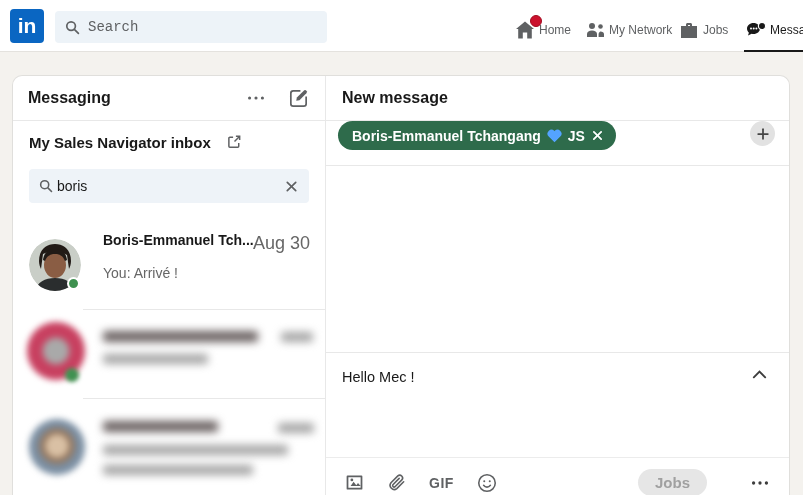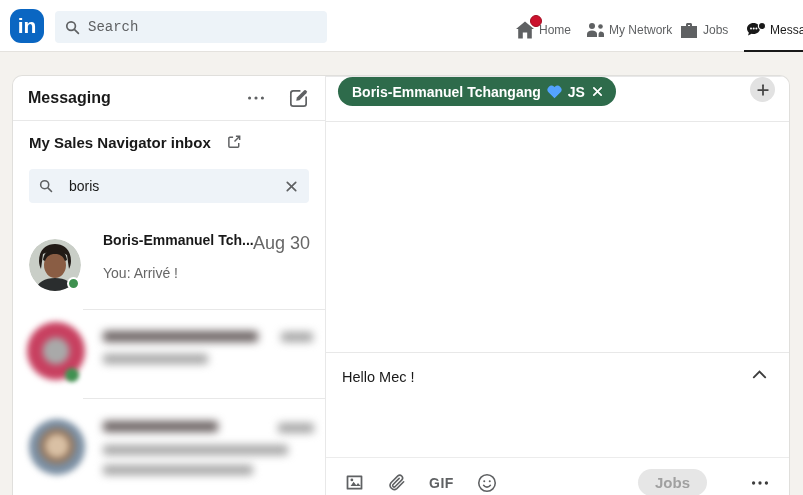--- a/index.html
+++ b/index.html
@@ -8,21 +8,21 @@
     font-family:"Liberation Sans","DejaVu Sans",sans-serif;
     background:#f4f2ee; color:#191919; position:relative;
   }
   
   .nav {
     position:absolute; left:0; top:0; width:803px; height:52px;
     background:#fff; border-bottom:1px solid #e4e2de; z-index:5;
   }
   .logo {
     position:absolute; left:10px; top:9px; width:34px; height:34px;
-    background:#0a66c2; border-radius:11px; color:#fff; font-weight:bold;
+    background:#0a66c2; border-radius:4px; color:#fff; font-weight:bold;
     font-size:21px; display:flex; align-items:center; justify-content:center;
   }
   .nav-search {
     position:absolute; left:55px; top:11px; width:272px; height:32px;
     background:#edf3f8; border-radius:4px; display:flex; align-items:center;
     padding:0 10px; gap:8px;
   }
   .nav-search input {
     border:none; background:transparent; outline:none; font-size:14px;
     font-family:Liberation Mono, monospace; color:#191919; width:100%;
@@ -54,21 +54,21 @@
   .divider { height:1px; background:#e8e8e8; flex:none; }
   
   .lp-header { height:44px; display:flex; align-items:center; padding:0 15px; flex:none; }
   .lp-title { font-size:16px; font-weight:700; }
   .lp-icons { margin-left:auto; display:flex; align-items:center; gap:20px; color:#5f6163; }
   .sales-row { padding:13px 16px 10px 16px; display:flex; align-items:flex-start; gap:16px; flex:none; cursor:pointer; }
   .sales-label { font-size:15px; font-weight:700; }
   .search-row { padding:8px 16px 14px 16px; flex:none; }
   .lp-searchbox {
     height:34px; background:#eef3f8; border-radius:4px; display:flex;
-    align-items:center; padding:0 10px; gap:16px;
+    align-items:center; padding:0 10px; gap:4px;
   }
   .lp-searchbox input {
     border:none; background:transparent; outline:none; font-size:14px;
     font-family:inherit; color:#191919; width:100%;
   }
   .convo { position:relative; height:92px; flex:none; cursor:pointer; }
   .avatar {
     position:absolute; left:16px; top:22px; width:52px; height:52px;
     border-radius:50%; overflow:hidden;
   }
@@ -277,20 +277,23 @@
     <div class="convo" style="height:95px;">
       <span class="blur-avatar3"></span>
       <span class="bar bar-dark" style="left:90px;top:22px;width:115px;"></span>
       <span class="bar bar-gray" style="left:265px;top:24px;width:36px;"></span>
       <span class="bar bar-gray" style="left:90px;top:46px;width:185px;"></span>
       <span class="bar bar-gray" style="left:90px;top:66px;width:150px;"></span>
     </div>
   </section>
 
   <section class="right-panel">
+    <div class="rp-header">
+      <span class="rp-title">New message</span>
+    </div>
     <div class="divider"></div>
 
     <div class="pill-row">
       <span class="pill">
         <span>Boris-Emmanuel Tchangang</span>
         <span>
           <svg width="15" height="14" viewBox="0 0 16 15">
               <path d="M8 14.2 1.8 8A4.2 4.2 0 0 1 7.7 2l.3.3L8.3 2a4.2 4.2 0 0 1 5.9 6z" fill="#54a3ff"></path>
             </svg>
         </span>

